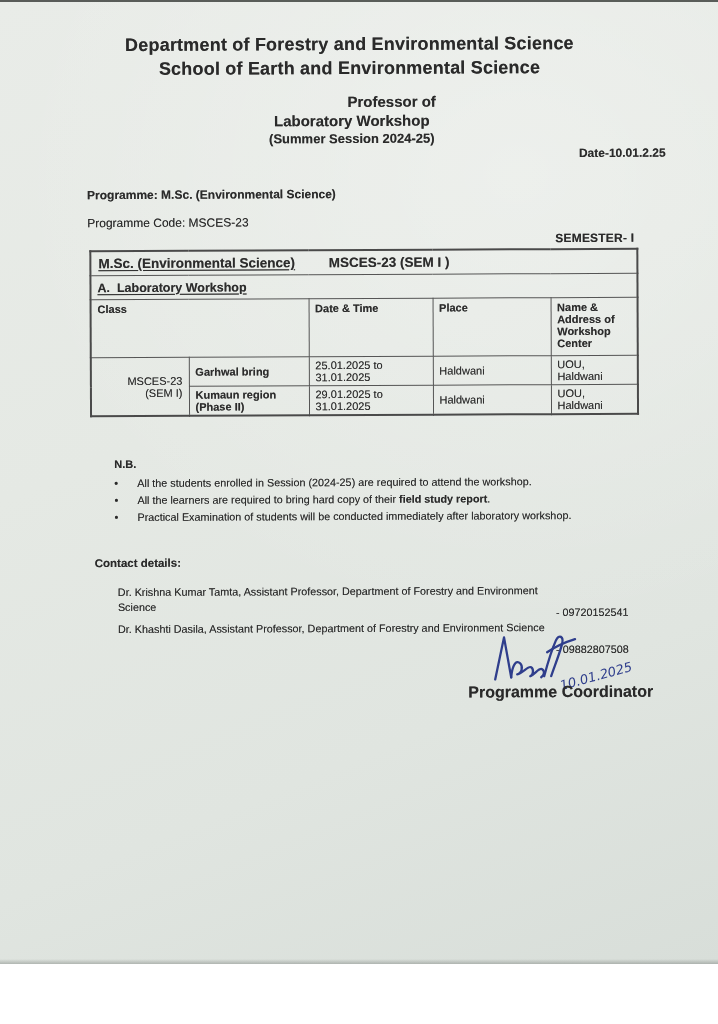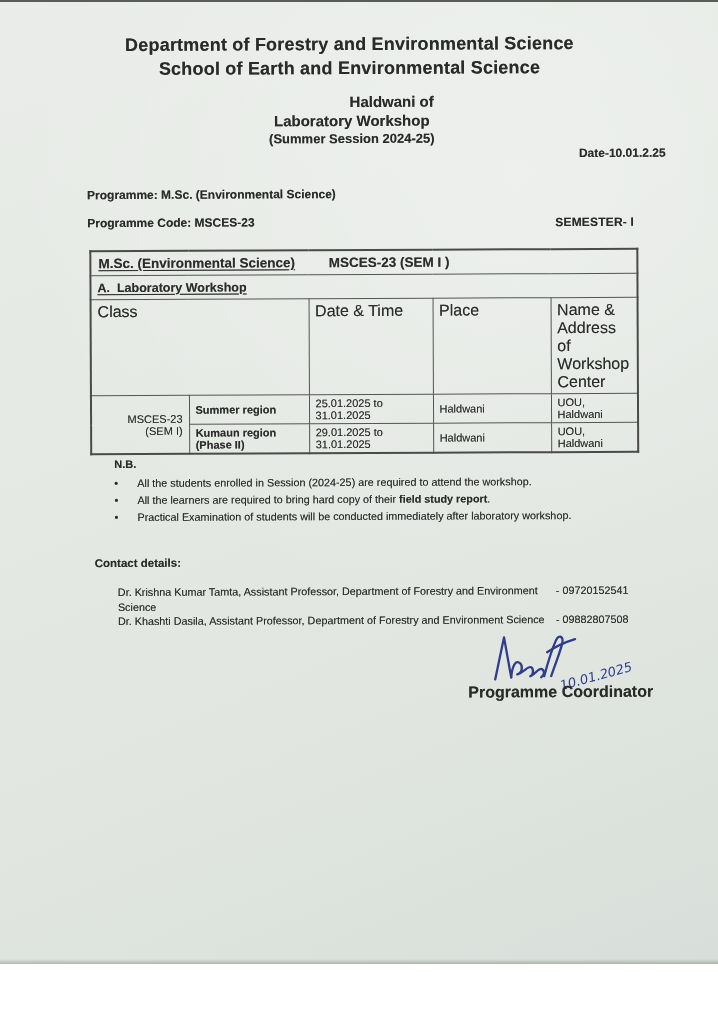--- a/index.html
+++ b/index.html
@@ -23,68 +23,68 @@
 
   .doc-title{position:absolute;top:32px;left:-8px;width:718px;text-align:center;
     font-size:18px;font-weight:bold;line-height:24px;letter-spacing:.2px;}
   .subtitle{position:absolute;top:92px;left:-6px;width:718px;text-align:center;
     font-size:15px;font-weight:bold;line-height:19px;}
   .subtitle .shift{display:inline-block;transform:translateX(40px);}
   .subtitle .small{font-size:13px;line-height:18px;}
   .date-line{position:absolute;left:580px;top:147px;font-size:12px;font-weight:bold;}
 
   .prog1{position:absolute;left:88px;top:187px;font-size:12px;font-weight:bold;}
-  .prog2{position:absolute;left:88px;top:215px;font-size:12px;font-weight:bold;}
-  .semester{position:absolute;left:556px;top:216px;font-size:12px;font-weight:bold;letter-spacing:.2px;}
+  .prog2{position:absolute;left:88px;top:215px;font-size:12px;font-weight:normal;}
+  .semester{position:absolute;left:556px;top:232px;font-size:12px;font-weight:bold;letter-spacing:.2px;}
 
   table.sched{position:absolute;left:90px;top:249px;width:547px;
     border-collapse:collapse;table-layout:fixed;
     border:2px solid #4a4a4a;}
   table.sched td{border:1px solid #555;padding:2px 6px;
     font-size:11px;color:#2c2c2c;overflow:hidden;}
   tr.t-title td{height:21px;font-size:13.5px;font-weight:bold;padding:1px 7px;}
   tr.t-title .right{margin-left:30px;text-align:center;}
   tr.t-section td{height:19px;font-size:12.5px;font-weight:bold;}
-  tr.t-head td{height:52px;vertical-align:top;font-weight:normal;font-size:16px;padding-top:3px;margin-left:16px;}
+  tr.t-head td{height:52px;vertical-align:top;font-weight:bold;font-size:11px;padding-top:3px;margin-left:16px;}
   tr.t-row1 td{height:21px;}
   tr.t-row2 td{height:24px;}
   td.group{font-weight:normal;text-align:right;vertical-align:middle;}
   td.region{font-weight:bold;}
   .u{text-decoration:underline;text-underline-offset:2px;}
   .pre{white-space:pre;}
 
   .nb{position:absolute;left:114px;top:455px;width:500px;font-size:10.8px;line-height:17px;}
   .nb-label{font-weight:bold;font-size:11px;margin-bottom:2px;}
   .nb-item{display:flex;}
   .nb-bullet{width:23px;flex:none;font-size:11px;}
   .em-u{font-weight:bold;text-underline-offset:2px;}
 
   .contact{position:absolute;left:94px;top:556px;width:545px;}
   .contact-label{font-weight:bold;font-size:11.5px;}
   .contact-entries{margin:16px 0 0 23px;font-size:10.8px;line-height:14.5px;}
   .contact-entry{display:flex;}
   .contact-text{width:438px;flex:none;}
-  .contact-phone{flex:none;}
+  .contact-phone{flex:none;margin-top:22px;}
 
   .signature{position:absolute;left:486px;top:628px;width:170px;height:62px;}
   .coordinator{position:absolute;left:467px;top:684px;font-size:16px;font-weight:bold;}
 </style>
 </head>
 <body>
 
 <div class="sheet">
   <div class="tilt">
 
     <div class="doc-title soft">
       <div>Department of Forestry and Environmental Science</div>
       <div>School of Earth and Environmental Science</div>
     </div>
 
     <div class="subtitle soft">
-      <div><span class="shift">Haldwani of</span></div>
+      <div><span class="shift">Professor of</span></div>
       <div>Laboratory Workshop</div>
       <div class="small">(Summer Session 2024-25)</div>
     </div>
 
     <div class="date-line soft">Date-10.01.2.25</div>
 
     <div class="prog1 soft">Programme: M.Sc. (Environmental Science)</div>
     <div class="prog2 soft">Programme Code: MSCES-23</div>
     <div class="semester soft">SEMESTER- I</div>
 
@@ -107,21 +107,21 @@
         <td colspan="5"><span class="u pre">A.  Laboratory Workshop</span></td>
       </tr>
       <tr class="t-head">
         <td colspan="2">Class</td>
         <td>Date &amp; Time</td>
         <td>Place</td>
         <td>Name &amp; Address of Workshop Center</td>
       </tr>
       <tr class="t-row1">
         <td class="group" rowspan="2">MSCES-23 (SEM I)</td>
-        <td class="region">Summer region</td>
+        <td class="region">Garhwal bring</td>
         <td>25.01.2025 to 31.01.2025</td>
         <td>Haldwani</td>
         <td>UOU, Haldwani</td>
       </tr>
       <tr class="t-row2">
         <td class="region">Kumaun region (Phase II)</td>
         <td>29.01.2025 to 31.01.2025</td>
         <td>Haldwani</td>
         <td>UOU, Haldwani</td>
       </tr>

